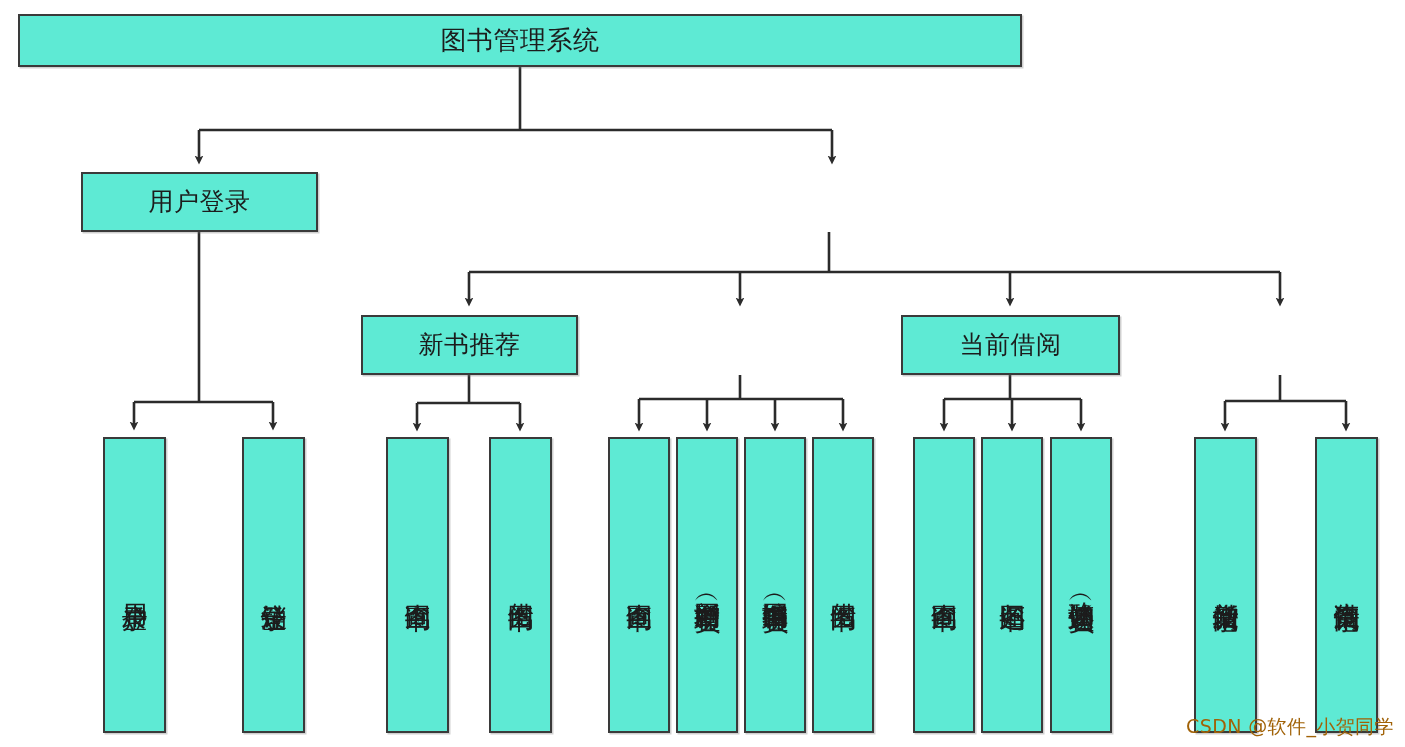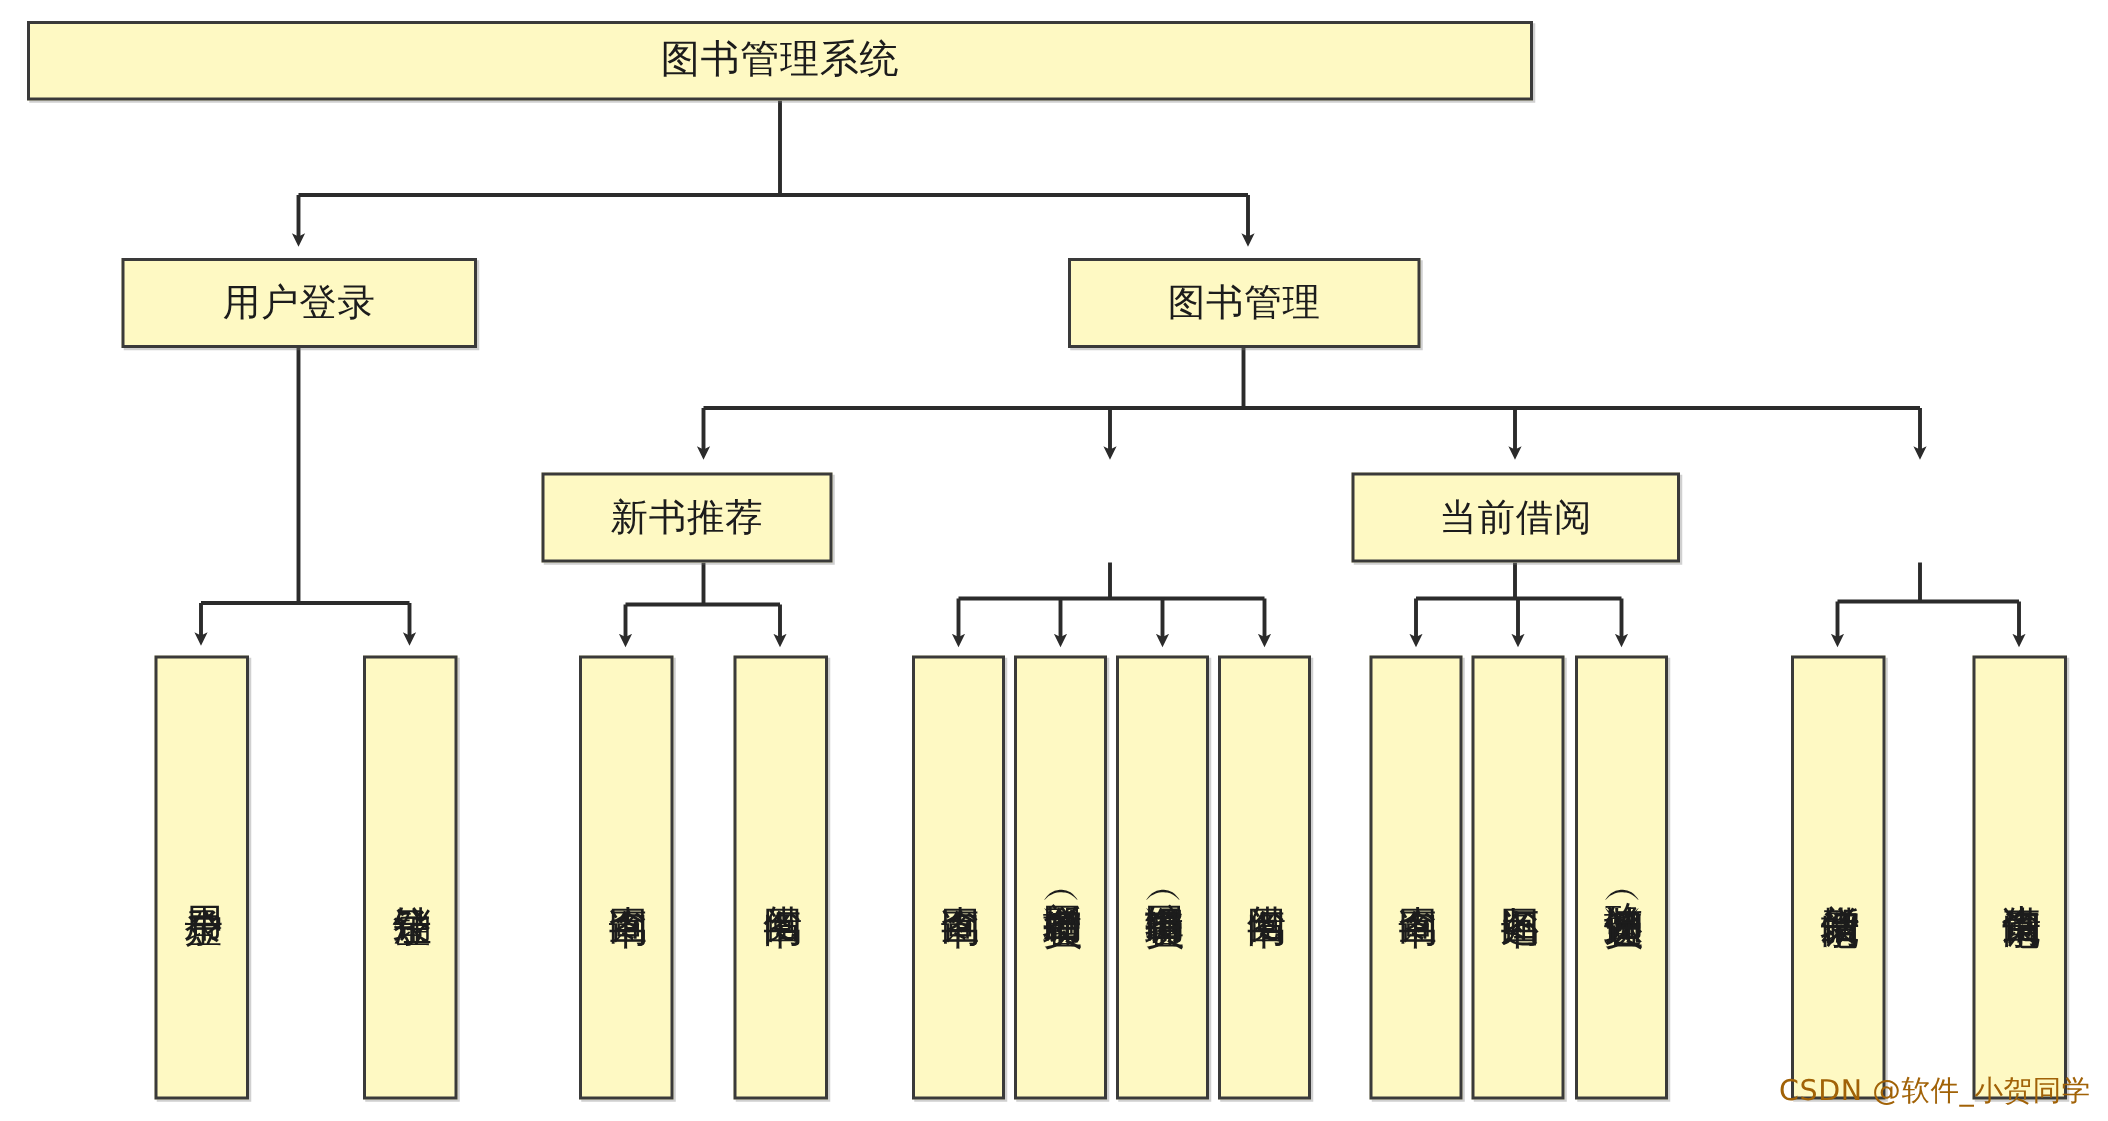--- a/index.html
+++ b/index.html
@@ -14,21 +14,21 @@
     position: relative;
     width: 1405px;
     height: 747px;
     background: #ffffff;
     overflow: hidden;
   }
   .node {
     position: absolute;
     box-sizing: border-box;
     border: 2px solid #3a3a3a;
-    background: #fef9c3;
+    background: #5eead4;
     display: flex;
     align-items: center;
     justify-content: center;
     color: #1c1c1c;
     box-shadow: 1.5px 1.5px 0 rgba(120,120,120,0.35);
   }
   .node-label {
     display: block;
     text-align: center;
     line-height: 1.18;
@@ -133,25 +133,22 @@
     <path class="conn-line" d="M1346,401 L1346,427" marker-end="url(#arrow)"></path>
   </svg>
 
   <div class="node horiz root" style="left:18px; top:14px; width:1004px; height:53px;">
     <span class="node-label">图书管理系统</span>
   </div>
 
   <div class="node horiz" style="left:81px; top:172px; width:237px; height:60px;">
     <span class="node-label">用户登录</span>
   </div>
-  <div class="node horiz" style="left:712px; top:172px; width:235px; height:60px;">
-    <span class="node-label">图书管理</span>
-  </div>
 
-  <div class="node horiz" style="left:361px; top:315px; width:194px; height:60px;">
+  <div class="node horiz" style="left:361px; top:315px; width:217px; height:60px;">
     <span class="node-label">新书推荐</span>
   </div>
   <div class="node horiz" style="left:901px; top:315px; width:219px; height:60px;">
     <span class="node-label">当前借阅</span>
   </div>
 
   <div class="node vert" style="left:103px; top:437px; width:63px; height:296px;">
     <span class="node-label">用户登录</span>
   </div>
   <div class="node vert" style="left:242px; top:437px; width:63px; height:296px;">

